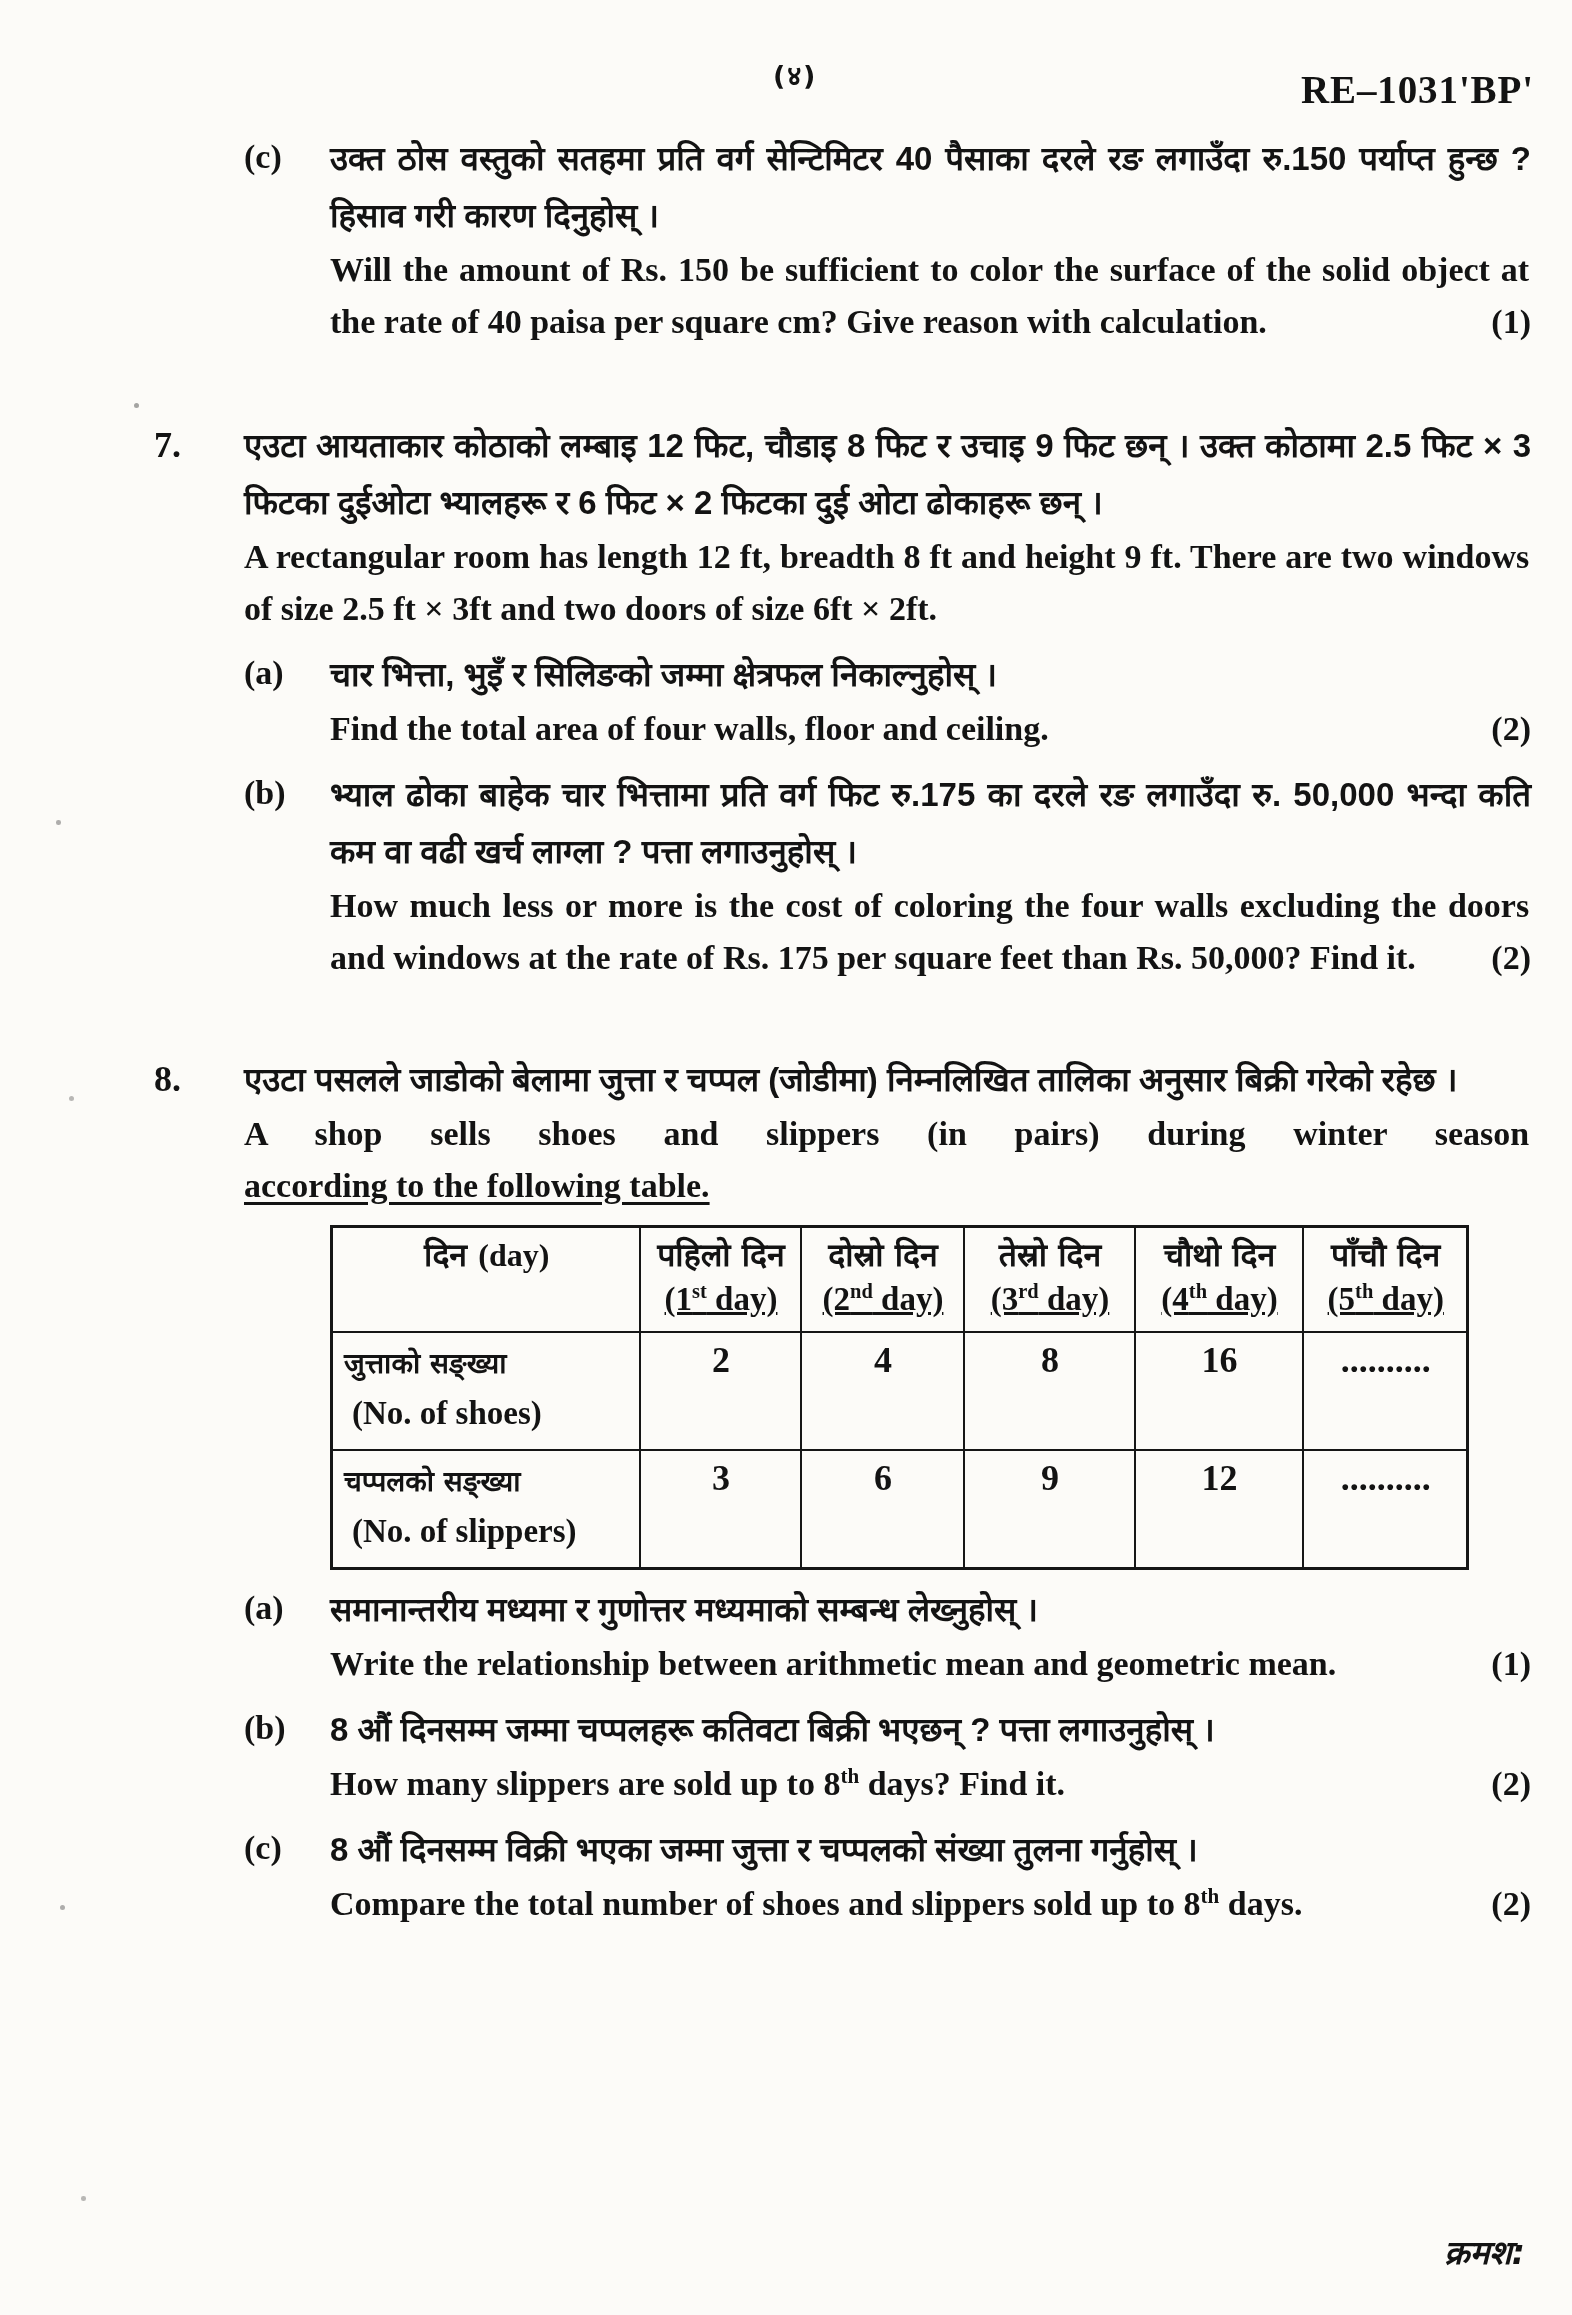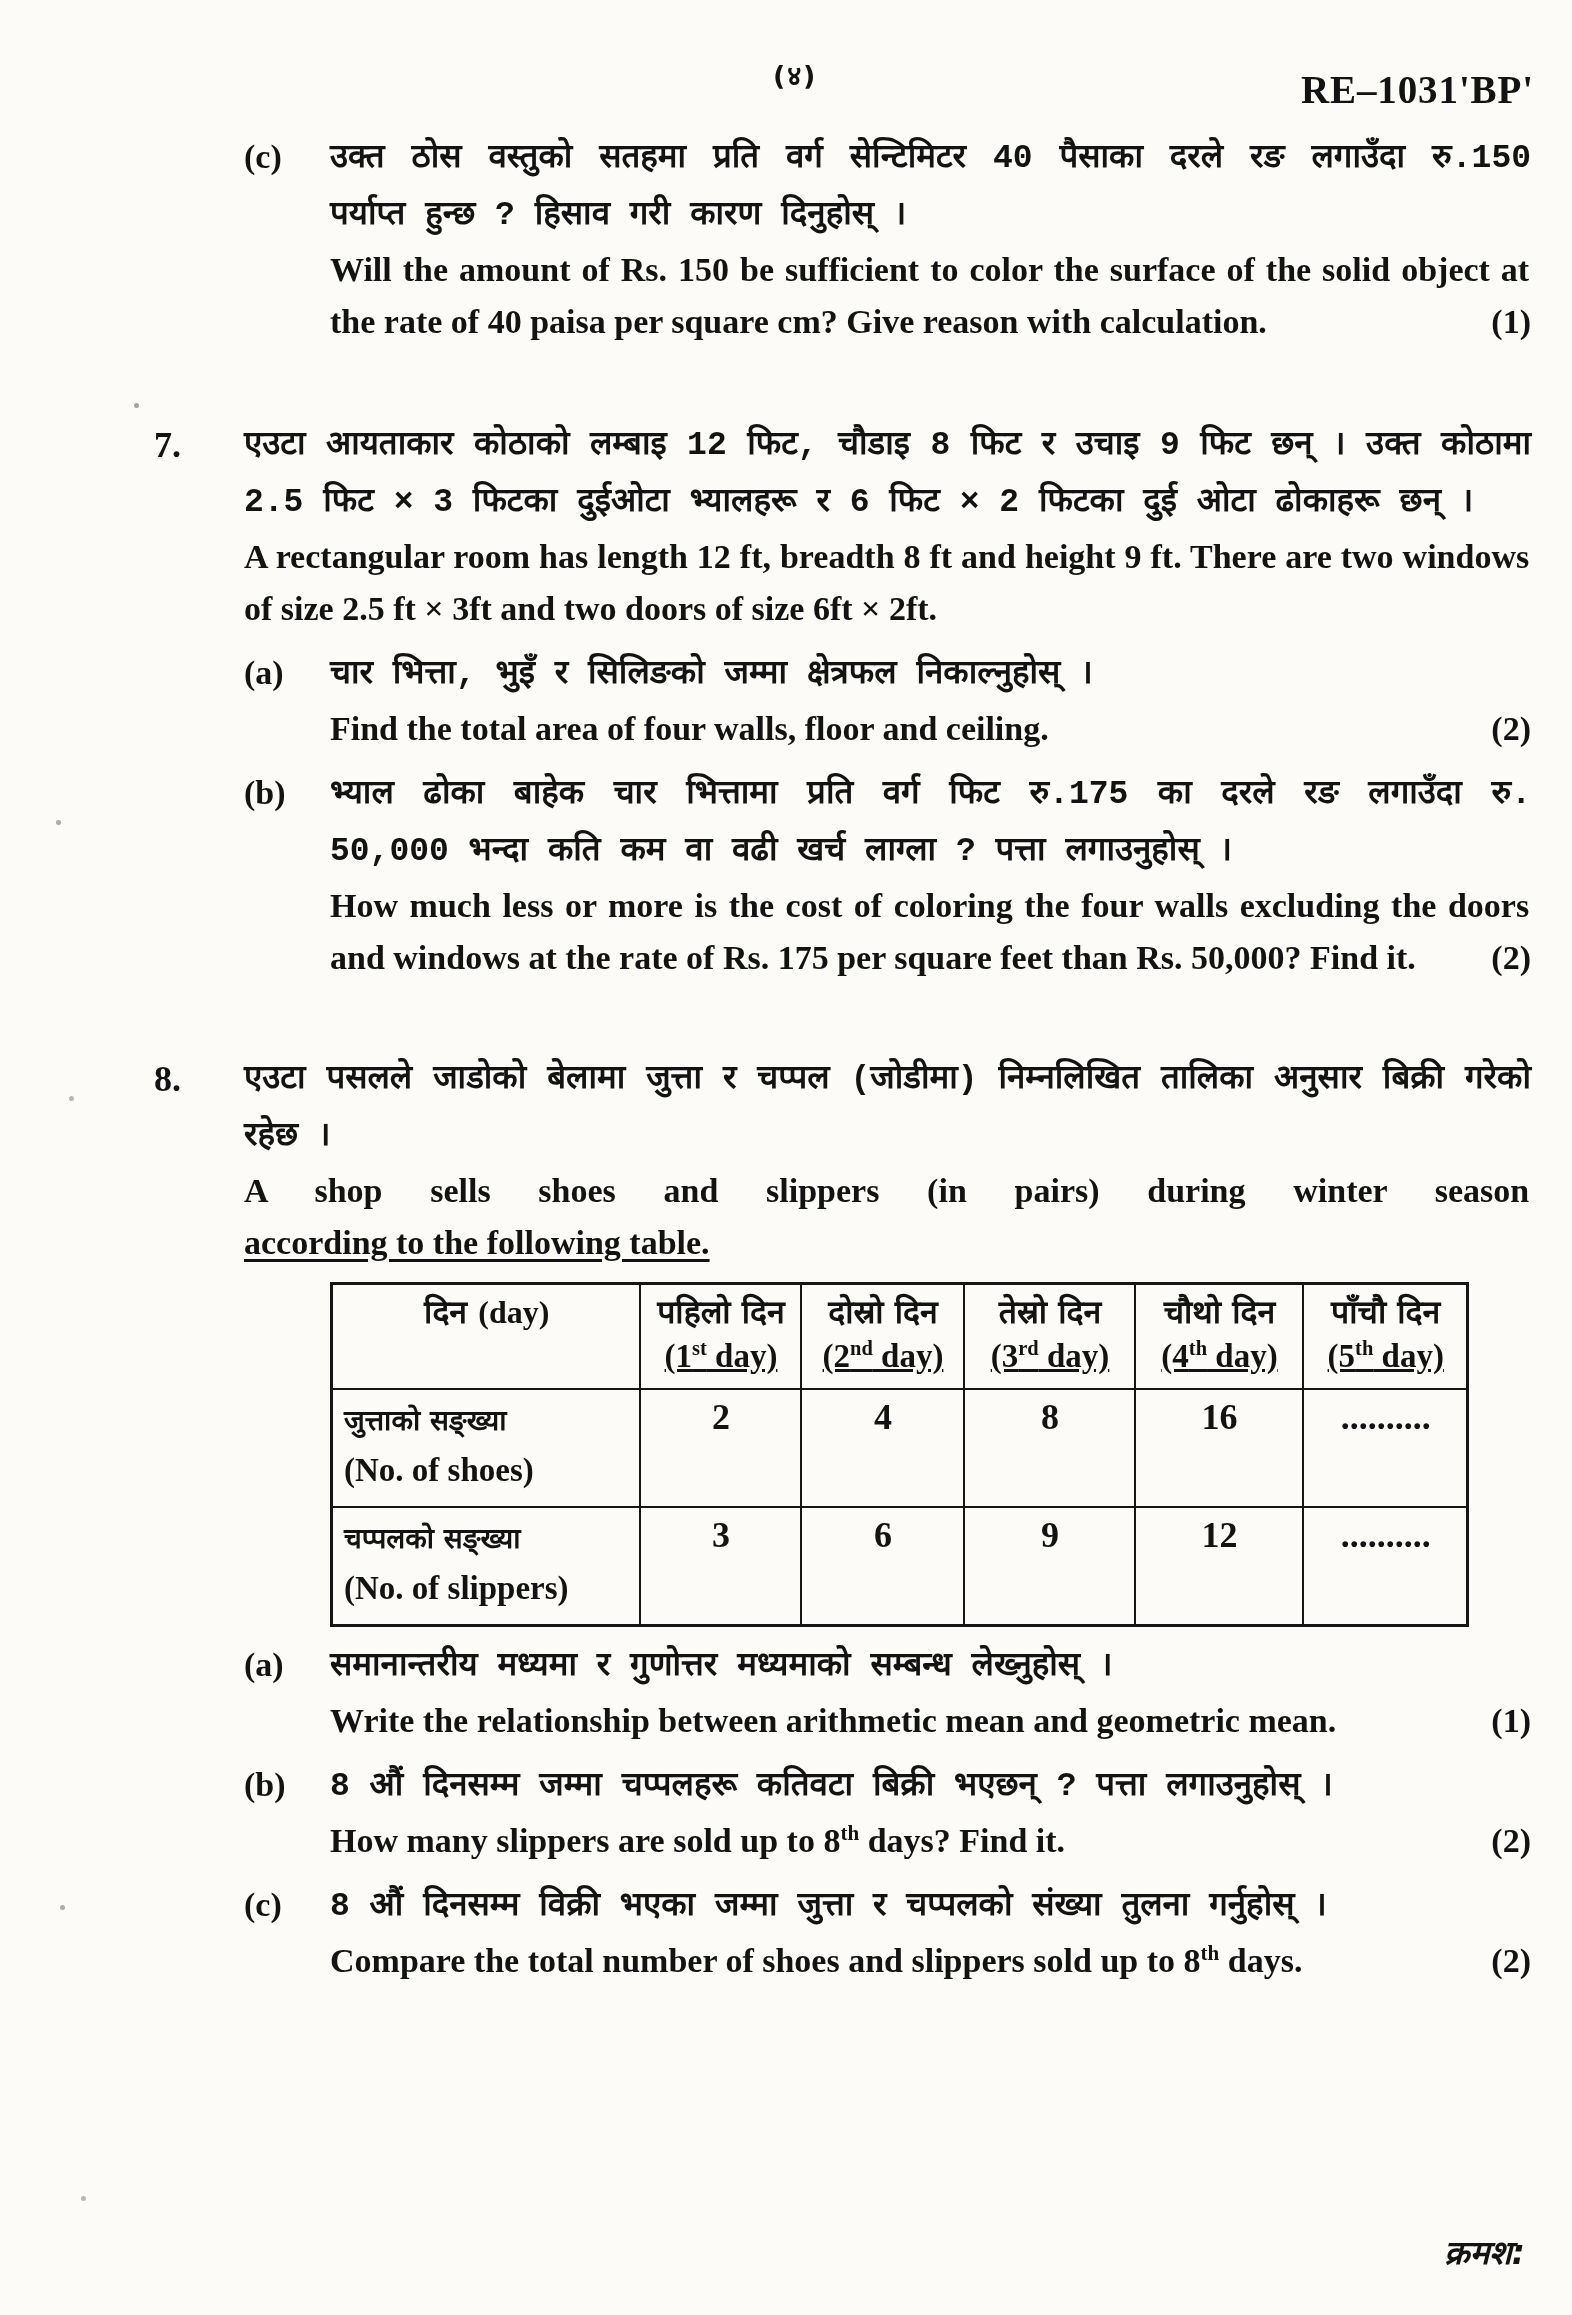--- a/index.html
+++ b/index.html
@@ -9,21 +9,21 @@
     background:#fcfbf8;
     color:#131313;
     overflow:hidden;
     box-sizing:border-box;
   }
   .content{
     position:absolute;
     left:154px;right:41px;top:47px;
   }
   
-  .np{font-family:Liberation Mono, monospace;font-weight:bold;}
+  .np{font-family:Liberation Sans, sans-serif;font-weight:bold;}
   .en{font-family:"Liberation Serif",serif;font-weight:bold;}
   
   .page-num{
     position:absolute;left:773px;top:56px;
     font-family:"DejaVu Sans",sans-serif;font-weight:bold;
     font-size:27px;letter-spacing:1.8px;
   }
   .paper-code{
     position:absolute;right:38px;top:67px;
     font-family:"Liberation Serif",serif;font-weight:bold;
@@ -70,21 +70,21 @@
   .sales-table td,.sales-table th{
     border:2.7px solid #161616;
     vertical-align:top;
     padding:5.4px 9px 3.6px 11px;
     text-align:center;
   }
   .sales-table .row-head{text-align:left;}
   .hdr-np{font-family:"DejaVu Sans",sans-serif;font-weight:bold;font-size:32px;line-height:45px;display:block;}
   .hdr-en{font-family:"Liberation Serif",serif;font-weight:bold;font-size:33px;line-height:43px;display:block;white-space:nowrap;text-decoration:underline;}
   .cell-np{font-family:"DejaVu Sans",sans-serif;font-weight:bold;font-size:28px;line-height:51px;display:block;}
-  .cell-en{font-family:"Liberation Serif",serif;font-weight:bold;font-size:33px;line-height:49px;display:block;}
+  .cell-en{font-family:"Liberation Serif",serif;font-weight:bold;font-size:33px;line-height:49px;display:block;margin-left:8px;}
   .val{font-family:"Liberation Serif",serif;font-weight:bold;font-size:36px;line-height:45px;}
   .hdr-row th{height:94px;}
   .data-row td{height:107px;}
   .day-head .hdr-en{text-align:center;}
   .first-head{vertical-align:top;text-align:left;}
   
   .footer-continue{
     position:absolute;right:47px;bottom:42px;
     font-family:"DejaVu Sans",sans-serif;font-weight:bold;font-size:33px;font-style:italic;
   }

